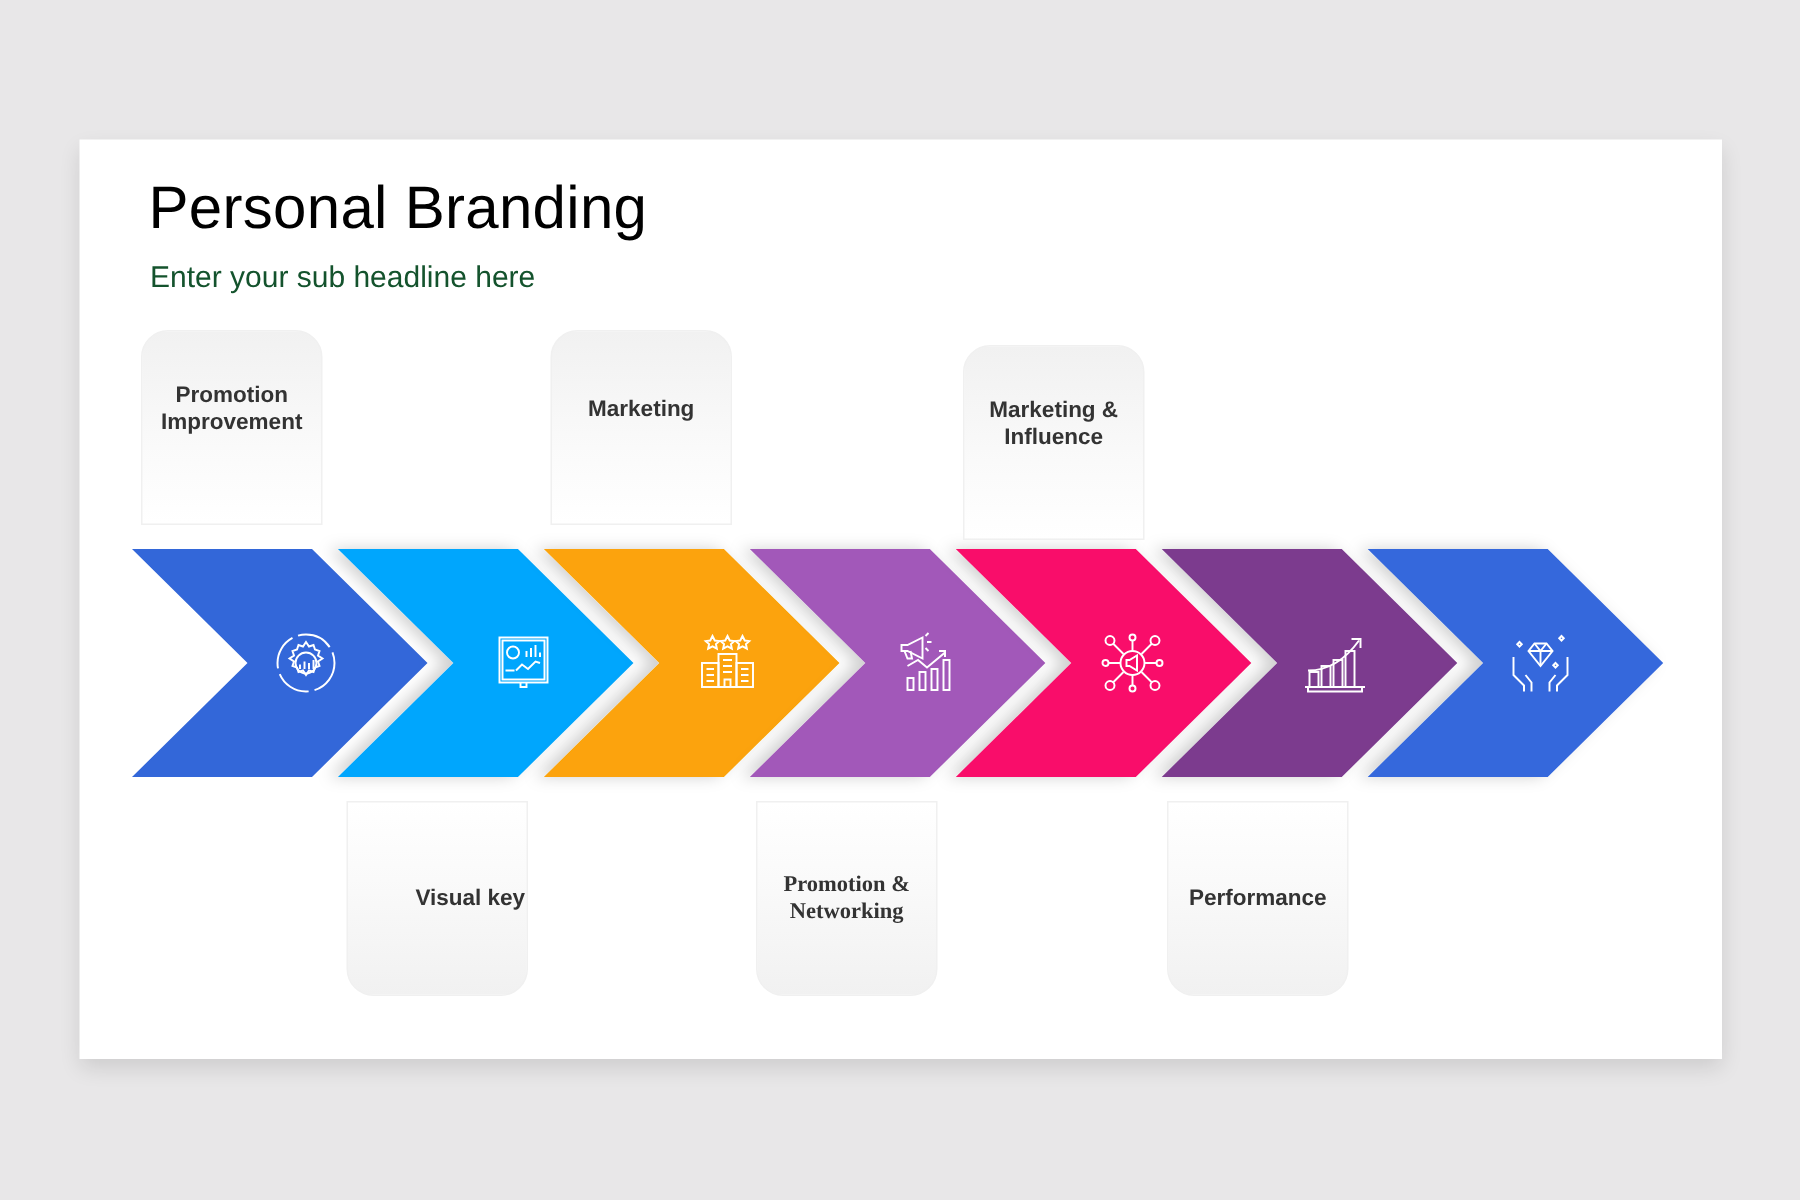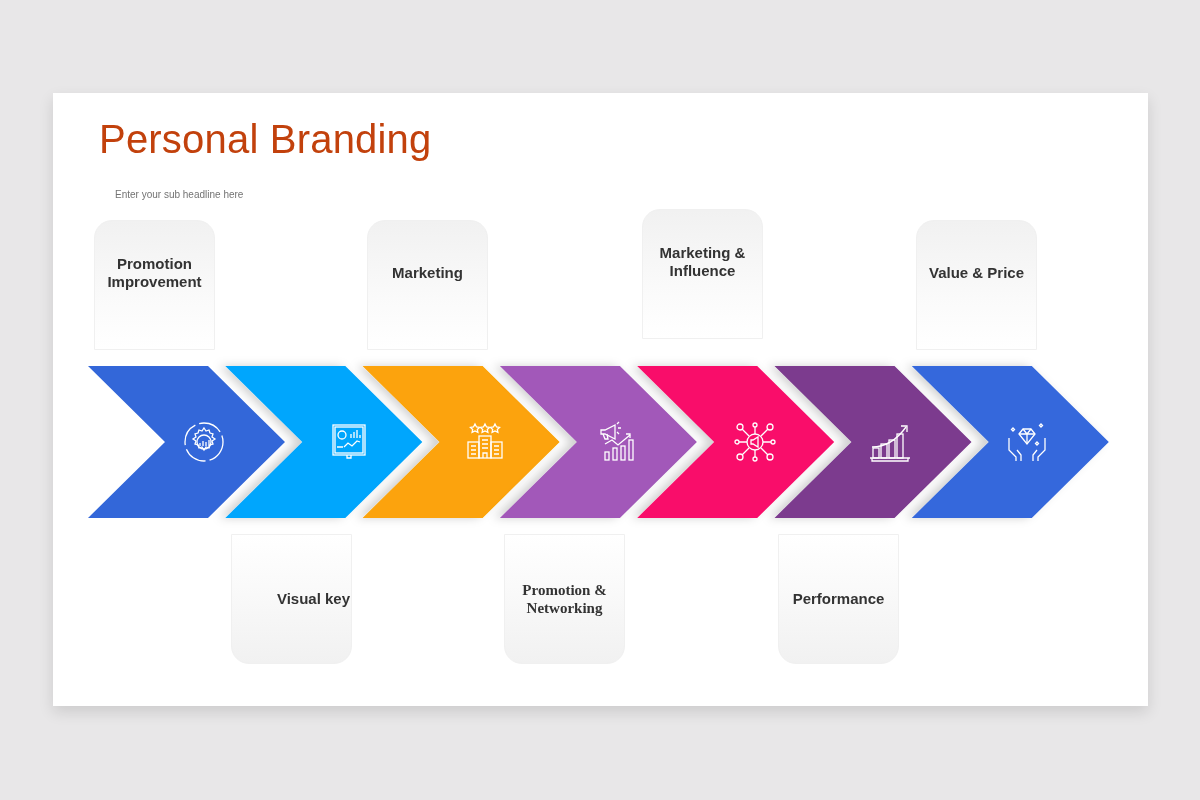--- a/index.html
+++ b/index.html
@@ -5,25 +5,25 @@
   html, body { margin:0; padding:0; }
   body {
     width:1200px; height:800px; background:#e8e7e8; position:relative; overflow:hidden;
     font-family:"Liberation Sans", sans-serif;
   }
   .slide {
     position:absolute; left:53px; top:93px; width:1095px; height:613px; background:#ffffff;
     box-shadow: 0 6px 14px rgba(0,0,0,0.12);
   }
   .title {
-    position:absolute; left:46px; top:24px; font-size:40px; color:#c2410c; font-weight:400;
+    position:absolute; left:46px; top:24px; font-size:40px; color:#000000; font-weight:400;
     letter-spacing:0.2px; margin:0;
   }
   .subtitle {
-    position:absolute; left:47px; top:81px; font-size:10px; color:#737373; margin:15px;
+    position:absolute; left:47px; top:81px; font-size:20px; color:#14532d; margin:0;
   }
   .card {
     position:absolute; width:121px; height:130px;
     display:flex; align-items:center; justify-content:center; text-align:center;
     font-weight:700; font-size:15px; color:#333333; line-height:18px;
     box-sizing:border-box; border:1px solid #f0f0f0;
   }
   .card.top {
     border-radius:18px 18px 0 0;
     background:linear-gradient(to bottom, #f1f1f1 0%, #fafafa 60%, #ffffff 100%);
@@ -63,26 +63,23 @@
       </g>
   </svg>
 
   <div class="card top" style="left:41px; top:127px;">
     <span>Promotion
 Improvement</span>
   </div>
   <div class="card top" style="left:314px; top:127px;">
     <span>Marketing</span>
   </div>
-  <div class="card top" style="left:589px; top:116px;">
+  <div class="card top" style="left:589px; top:137px;">
     <span>Marketing &amp;
 Influence</span>
-  </div>
-  <div class="card top" style="left:863px; top:127px;">
-    <span>Value &amp; Price</span>
   </div>
 
   <div class="card bottom" style="left:178px; top:441px;padding-left:44px;">
     <span>Visual key</span>
   </div>
   <div class="card bottom" style="left:451px; top:441px;font-family:Liberation Serif, serif;">
     <span>Promotion &amp;
 Networking</span>
   </div>
   <div class="card bottom" style="left:725px; top:441px;">

